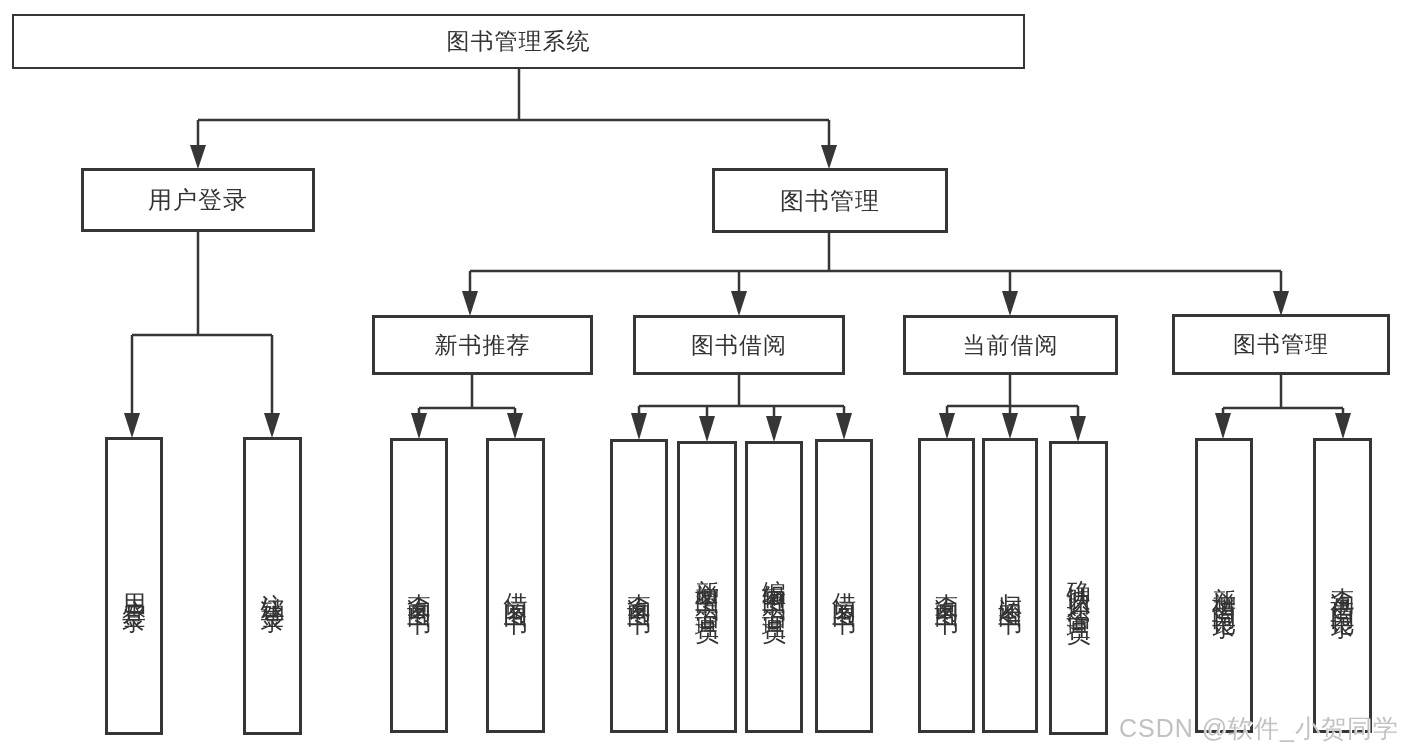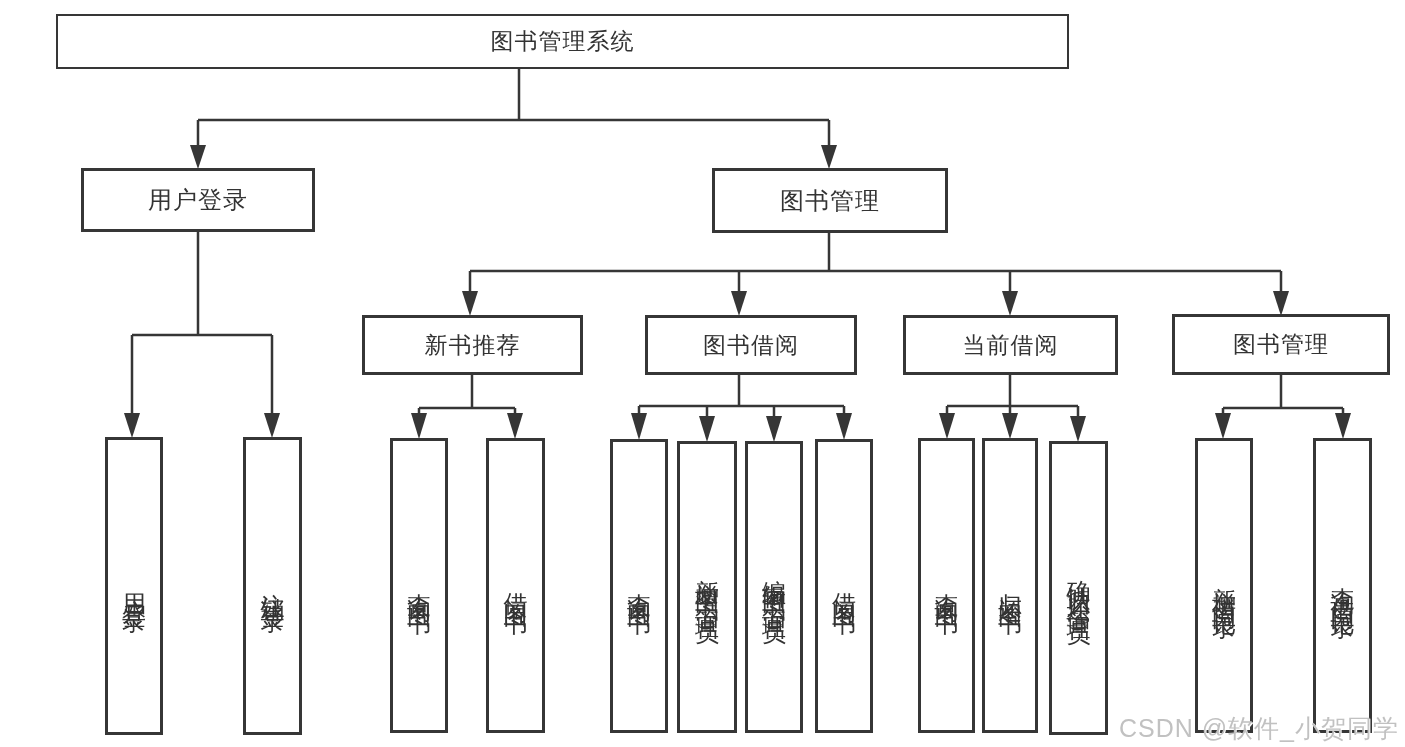--- a/index.html
+++ b/index.html
@@ -6,21 +6,21 @@
   #canvas{
     position:relative;width:1405px;height:747px;background:#fff;
     font-family:"Liberation Sans","DejaVu Sans",sans-serif;overflow:hidden;
   }
   #wires{position:absolute;left:0;top:0;width:1405px;height:747px;}
   .box{
     position:absolute;box-sizing:border-box;border:3px solid #363636;background:#fff;
     display:flex;align-items:center;justify-content:center;
     color:#333;text-align:center;
   }
-  .root{border-width:2px;font-size:23px;letter-spacing:1px;margin-left:44px;}
+  .root{border-width:2px;font-size:23px;letter-spacing:1px;}
   .lvl2{font-size:24px;letter-spacing:1px;}
   .lvl3{font-size:23px;letter-spacing:1px;}
   .v{
     writing-mode:vertical-rl;text-orientation:mixed;
     font-size:24px;letter-spacing:6px;line-height:1;
     padding:4px 0;
   }
   .watermark{
     position:absolute;right:6px;bottom:2px;
     font-size:25px;letter-spacing:1px;white-space:nowrap;
@@ -70,22 +70,22 @@
       <polygon points="1215,413 1231,413 1223,439"></polygon>
       <polygon points="1335,413 1351,413 1343,439"></polygon>
     </g>
   </svg>
 
   <div class="box root" style="left:12px;top:14px;width:1013px;height:55px;">图书管理系统</div>
 
   <div class="box lvl2" style="left:81px;top:168px;width:234px;height:64px;">用户登录</div>
   <div class="box lvl2" style="left:712px;top:168px;width:236px;height:65px;">图书管理</div>
 
-  <div class="box lvl3" style="left:362px;top:315px;width:221px;height:60px;">新书推荐</div>
-  <div class="box lvl3" style="left:633px;top:315px;width:212px;height:60px;margin-left:12px;">图书借阅</div>
+  <div class="box lvl3" style="left:372px;top:315px;width:221px;height:60px;">新书推荐</div>
+  <div class="box lvl3" style="left:633px;top:315px;width:212px;height:60px;">图书借阅</div>
   <div class="box lvl3" style="left:903px;top:315px;width:215px;height:60px;">当前借阅</div>
   <div class="box lvl3" style="left:1172px;top:314px;width:218px;height:61px;">图书管理</div>
 
   <div class="box v" style="left:105px;top:437px;width:58px;height:298px;">用户登录</div>
   <div class="box v" style="left:243px;top:437px;width:59px;height:298px;">注销登录</div>
 
   <div class="box v" style="left:390px;top:438px;width:58px;height:295px;">查询图书</div>
   <div class="box v" style="left:486px;top:438px;width:59px;height:295px;">借阅图书</div>
 
   <div class="box v" style="left:610px;top:439px;width:58px;height:294px;">查询图书</div>

